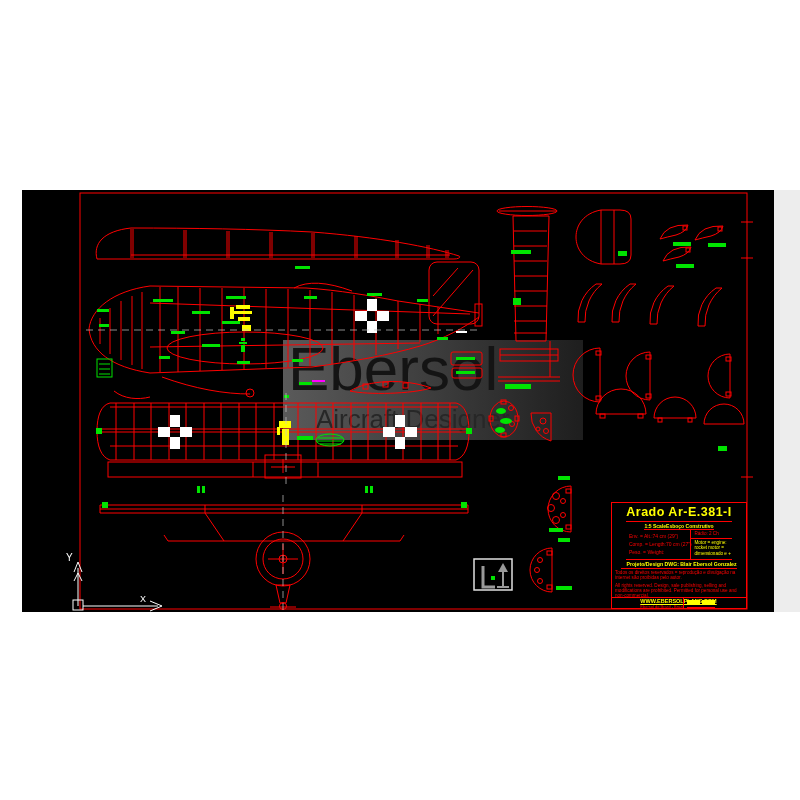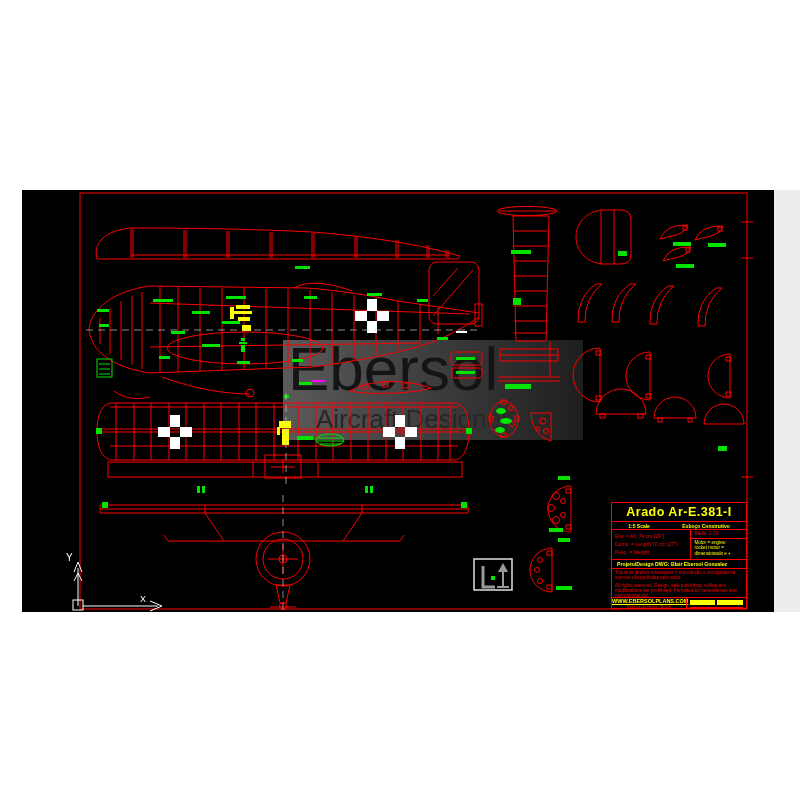--- a/index.html
+++ b/index.html
@@ -10,21 +10,21 @@
   
   .wm-band{position:absolute;left:283px;top:340px;width:300px;height:100px;z-index:1;
     background:linear-gradient(90deg,#5a5a5a 0%,#3a3a3a 55%,#1e1e1e 100%);}
   .wm-brand{position:absolute;left:288px;top:338px;z-index:1;font-size:62px;font-weight:400;
     color:#141414;letter-spacing:0px;line-height:1;}
   .wm-tag{position:absolute;left:316px;top:406px;z-index:1;font-size:26px;color:#272727;line-height:1;}
   .cad{position:absolute;left:22px;top:190px;z-index:2;}
   
   .tblock{position:absolute;left:611px;top:502px;width:136px;height:107px;z-index:3;
     background:#000;border:1px solid #f00;box-sizing:border-box;display:flex;flex-direction:column;
-    color:#f00;}
+    color:#f00;align-items:center;}
   .tb-row{border-bottom:1px solid #f00;box-sizing:border-box;overflow:hidden;}
   .tb-title{height:19px;display:flex;align-items:center;justify-content:center;
     color:#ffff00;font-size:12.5px;font-weight:bold;letter-spacing:.5px;white-space:nowrap;}
   .tb-sub{height:8px;display:flex;justify-content:space-around;align-items:center;
     color:#ffff00;font-size:5px;font-weight:bold;}
   .tb-specs{height:30px;display:flex;}
   .tb-specs-left{width:58%;border-right:1px solid #f00;padding:2px 0 0 3px;font-size:5px;line-height:8px;white-space:nowrap;}
   .tb-specs-right{width:42%;font-size:4.6px;line-height:5.5px;}
   .tb-specs-right .radio{border-bottom:1px solid #f00;padding:1px 0 1px 3px;}
   .tb-specs-right .motor{color:#ffff00;padding:1px 0 0 3px;}

